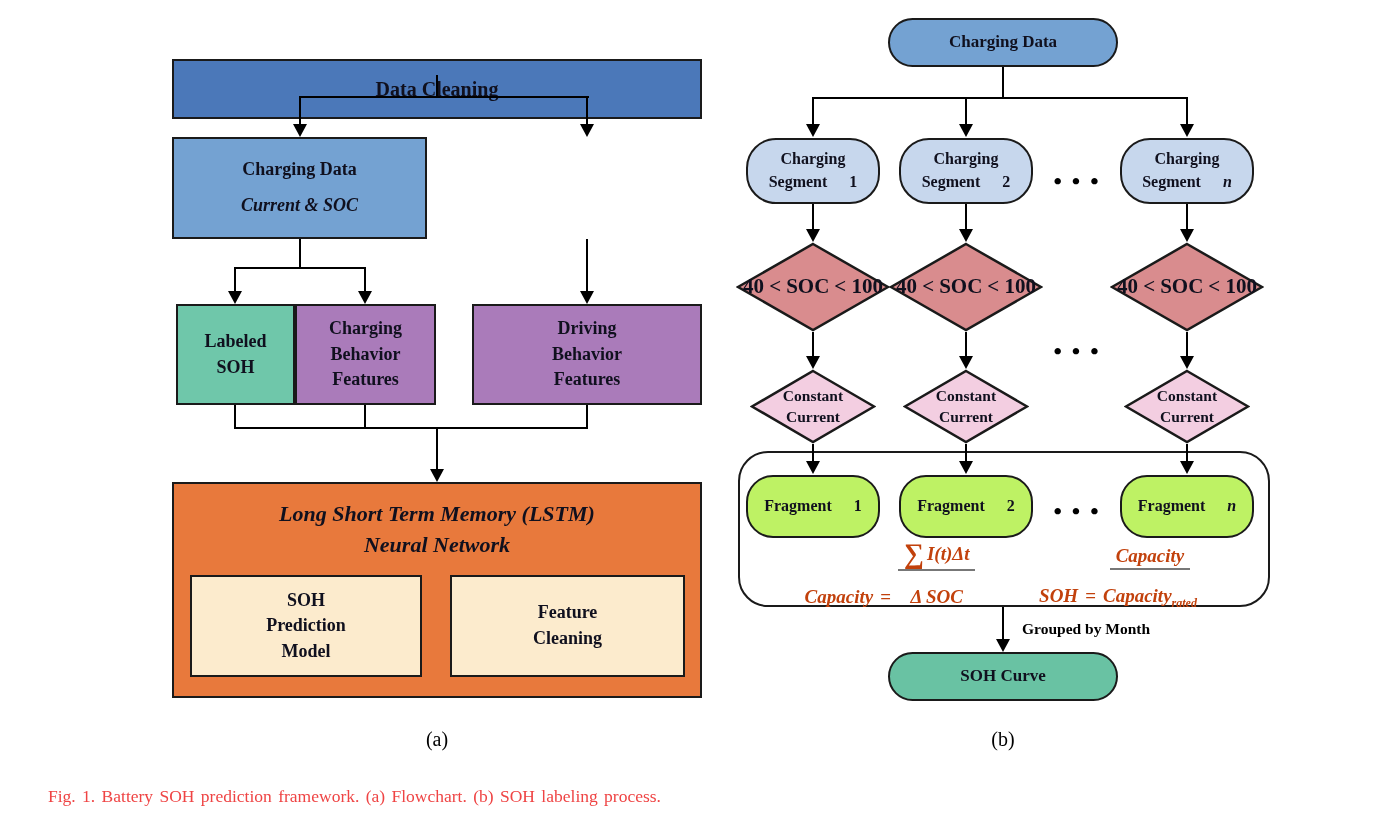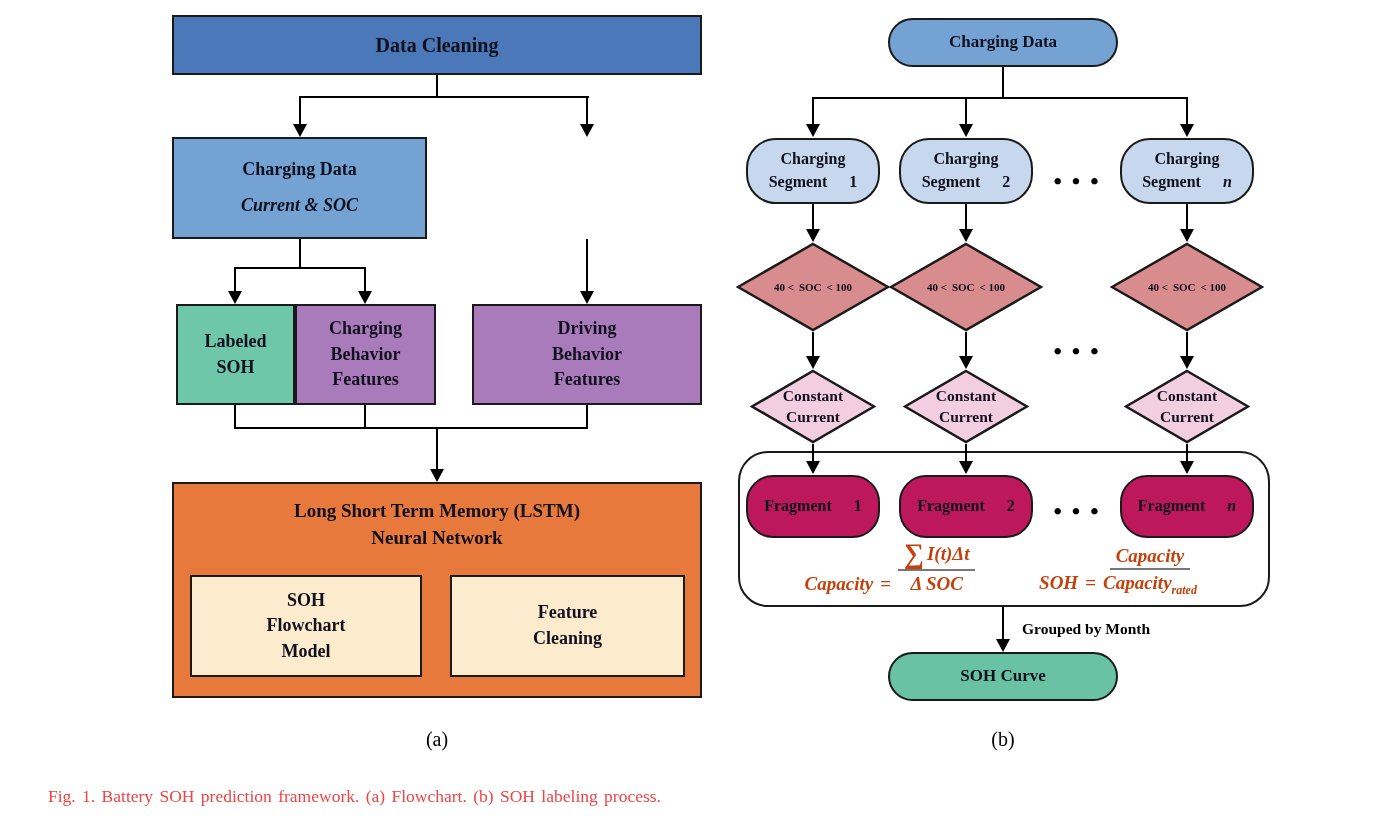--- a/index.html
+++ b/index.html
@@ -10,59 +10,59 @@
        display:flex;flex-direction:column;align-items:center;justify-content:center;
        text-align:center;font-weight:bold;line-height:1.42;}
   .fill-darkblue{background:#4b78b9;}
   .fill-midblue{background:#74a2d2;}
   .fill-lightblue{background:#c7d7ed;}
   .fill-teal{background:#6fc7aa;}
   .fill-teal2{background:#69c2a3;}
   .fill-purple{background:#aa7bba;}
   .fill-orange{background:#e8793c;}
   .fill-cream{background:#fcebcd;}
-  .fill-cyan{background:#be185d;}
+  .fill-cyan{background:#bef264;}
   .stadium{border-radius:25px;}
   .rounded30{border-radius:30px;}
   .rounded27{border-radius:27px;}
   
   .vline,.hline{position:absolute;background:#000;}
   .vline{width:2px;}
   .hline{height:2px;}
   .ah{position:absolute;width:0;height:0;border-left:7px solid transparent;
       border-right:7px solid transparent;border-top:13px solid #000;}
   
   .diamond{position:absolute;}
   .diamond svg{display:block;}
   .dtext{position:absolute;inset:0;display:flex;flex-direction:column;align-items:center;
          justify-content:center;font-weight:bold;text-align:center;line-height:1.3;}
-  .soc-line{display:flex;gap:5px;align-items:flex-start;font-size:11px;}
+  .soc-line{display:flex;gap:5px;align-items:flex-start;font-size:21px;}
   .soc-line .var{}
   
-  .t20{font-size:20px;} .t19{font-size:19px;} .t18{font-size:18px;}
+  .t20{font-size:20px;margin-top:44px;} .t19{font-size:22px;font-style:italic;} .t18{font-size:18px;}
   .t17{font-size:17px;} .t16{font-size:16px;} .t155{font-size:15.5px;}
   .italic{font-style:italic;}
   .gap10{gap:10px;}
   .line2{display:flex;gap:22px;justify-content:center;}
   .var-italic{font-style:italic;}
   
   .dots{position:absolute;width:80px;text-align:center;font-size:24px;font-weight:bold;
         color:#000;letter-spacing:2px;}
   
   .bigframe{position:absolute;border:2px solid #1a1a1a;border-radius:30px;background:#fff;
             box-sizing:border-box;}
   
   .formula{position:absolute;display:flex;align-items:flex-end;justify-content:center;
            font-weight:bold;font-size:19px;color:#c2410c;}
   .formula .lhs{font-style:italic;margin-right:7px;}
   .formula .eq{margin-right:7px;}
   .frac{display:inline-flex;flex-direction:column;align-items:center;}
   .frac .num{display:flex;align-items:center;gap:3px;border-bottom:2px solid #777;
              padding:0 6px 1px;font-style:italic;}
-  .frac .den{padding-top:2px;font-style:italic;}
+  .frac .den{padding-top:15px;font-style:italic;}
   .sigma{font-size:28px;font-style:normal;line-height:1;}
   .sub{font-size:12px;font-style:italic;align-self:flex-end;margin-bottom:-4px;}
   .den-wrap{display:flex;align-items:baseline;}
   
   .sublabel{position:absolute;width:60px;text-align:center;font-size:20px;color:#000;}
   .caption{position:absolute;left:48px;top:786px;font-size:17.5px;color:#ef4444;
            word-spacing:2px;}
   .grouped{position:absolute;font-size:15.5px;font-weight:bold;color:#000;}
 </style>
 </head>
@@ -116,21 +116,21 @@
   <div class="hline" style="left:234px;top:427px;width:354px;"></div>
   <div class="vline" style="left:436px;top:427px;height:42px;"></div>
   <div class="ah" style="left:430px;top:469px;"></div>
 
   <div class="box fill-orange" style="left:172px;top:482px;width:530px;height:216px;justify-content:flex-start;padding-top:14px;">
     <div class="t19">Long Short Term Memory (LSTM)</div>
     <div class="t19">Neural Network</div>
   </div>
   <div class="box fill-cream t18" style="left:190px;top:575px;width:232px;height:102px;">
     <div>SOH</div>
-    <div>Flowchart</div>
+    <div>Prediction</div>
     <div>Model</div>
   </div>
   <div class="box fill-cream t18" style="left:450px;top:575px;width:235px;height:102px;">
     <div>Feature</div>
     <div>Cleaning</div>
   </div>
 
   <div class="sublabel" style="left:407px;top:728px;">(a)</div>
 
   <div class="box fill-midblue stadium t17" style="left:888px;top:18px;width:230px;height:49px;">

